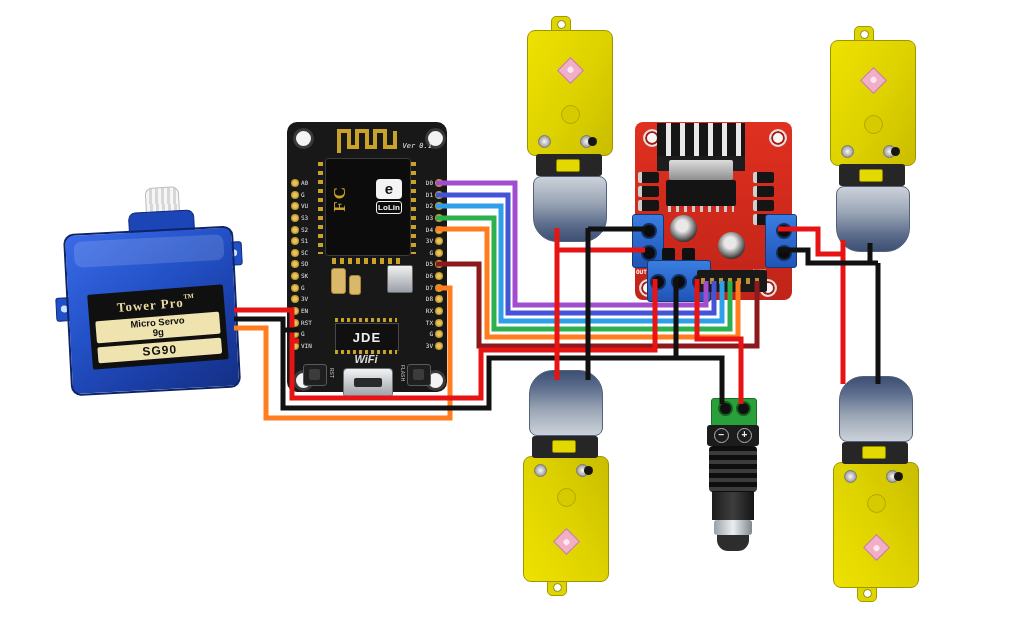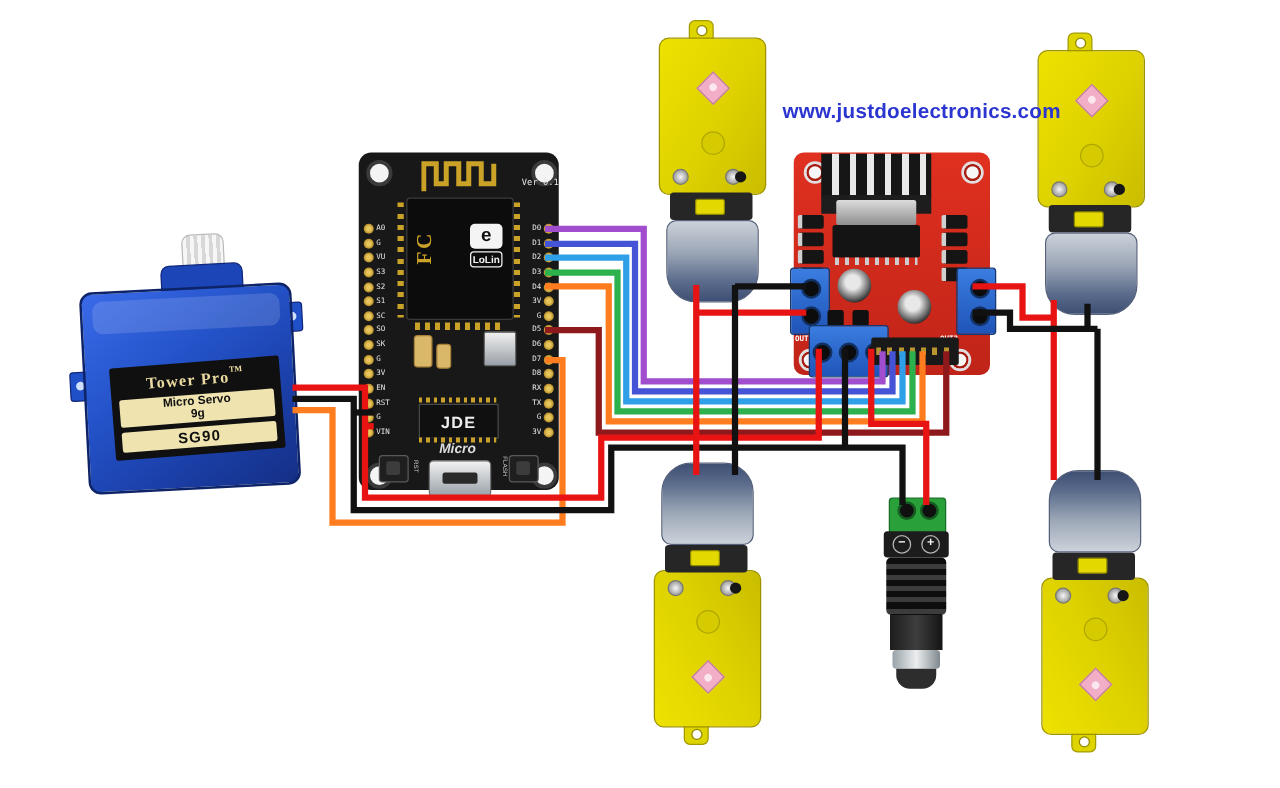--- a/index.html
+++ b/index.html
@@ -35,21 +35,21 @@
   .nm-shield{left:38px;top:36px;width:84px;height:96px;background:#0c0c0c;border:1px solid #3a3a3a;border-radius:3px;}
   .nm-fcc{left:4px;top:26px;color:#c9a227;font-weight:bold;font-size:17px;font-family:"Liberation Serif",serif;
           writing-mode:vertical-rl;transform:rotate(180deg);letter-spacing:2px;}
   .nm-elogo{left:50px;top:20px;width:26px;display:flex;flex-direction:column;gap:2px;}
   .nm-ebox{background:#f4f4f4;color:#111;text-align:center;font-weight:bold;font-size:15px;border-radius:4px;line-height:20px;height:20px;}
   .nm-wifibox{background:#0c0c0c;color:#f4f4f4;border:1px solid #f4f4f4;text-align:center;font-weight:bold;
               font-size:8px;border-radius:3px;line-height:11px;height:11px;}
   .nm-sidepads{width:5px;height:92px;background:repeating-linear-gradient(#c9a227 0 4px,#181818 4px 9px);}
   .nm-padrow{left:45px;top:136px;width:70px;height:6px;
              background:repeating-linear-gradient(90deg,#c9a227 0 4px,#181818 4px 8px);}
-  .nm-ver{right:0;top:20px;color:#e8e8e8;font-size:7px;font-family:"DejaVu Sans Mono",monospace;}
+  .nm-ver{right:15px;top:20px;color:#e8e8e8;font-size:7px;font-family:"DejaVu Sans Mono",monospace;font-style:italic;}
   .nm-cap1{left:44px;top:146px;width:13px;height:24px;background:#d9b86a;border:1px solid #a8813a;border-radius:3px;}
   .nm-cap2{left:62px;top:153px;width:10px;height:18px;background:#d9b86a;border:1px solid #a8813a;border-radius:3px;}
   .nm-reg{left:100px;top:143px;width:24px;height:26px;background:linear-gradient(#f0f0f0,#9aa0a8);border:1px solid #666;border-radius:2px;}
   .chip-pins{left:48px;width:62px;height:4px;background:repeating-linear-gradient(90deg,#c9a227 0 3px,#181818 3px 6px);}
   .nm-chip{left:48px;top:201px;width:62px;height:26px;background:#101010;border:1px solid #484848;
            color:#eee;font-weight:bold;font-size:13px;display:flex;align-items:center;justify-content:center;letter-spacing:1px;}
   .nm-lolin{left:48px;top:231px;width:62px;color:#ddd;font-style:italic;font-weight:bold;font-size:11px;text-align:center;}
   .nm-btn{width:22px;height:20px;background:#1f1f1f;border:1px solid #5a5a5a;border-radius:3px;}
   .nm-btn .nm-btncap{left:5px;top:4px;width:11px;height:11px;background:#3c3c3c;border-radius:2px;}
   .nm-btnlab{color:#ccc;font-size:5px;transform:rotate(90deg);}
@@ -133,21 +133,20 @@
       <polyline points="557,228 557,380" stroke="#e81313" stroke-width="5" fill="none" stroke-linejoin="miter"></polyline>
       <polyline points="645,229 588,229" stroke="#111111" stroke-width="5" fill="none" stroke-linejoin="miter"></polyline>
       <polyline points="588,228 588,380" stroke="#111111" stroke-width="5" fill="none" stroke-linejoin="miter"></polyline>
       <polyline points="778,229 818,229 818,254 843,254" stroke="#e81313" stroke-width="5" fill="none" stroke-linejoin="miter"></polyline>
       <polyline points="843,240 843,384" stroke="#e81313" stroke-width="5" fill="none" stroke-linejoin="miter"></polyline>
       <polyline points="778,250 808,250 808,263 878,263" stroke="#111111" stroke-width="5" fill="none" stroke-linejoin="miter"></polyline>
       <polyline points="870,243 870,263" stroke="#111111" stroke-width="5" fill="none" stroke-linejoin="miter"></polyline>
       <polyline points="878,263 878,384" stroke="#111111" stroke-width="5" fill="none" stroke-linejoin="miter"></polyline>
     </svg>
 
-  <div class="abs watermark" style="color: rgb(43, 53, 207);">www.justdoelectronics.com</div>
 
   <div class="abs servo">
     <div class="abs sv-shaft"></div>
     <div class="abs sv-top"></div>
     <div class="abs sv-ear sv-ear-l">
       <div class="abs sv-earhole"></div>
     </div>
     <div class="abs sv-ear sv-ear-r">
       <div class="abs sv-earhole"></div>
     </div>
@@ -182,21 +181,21 @@
         <div class="nm-wifibox">LoLin</div>
       </div>
     </div>
     <div class="abs nm-padrow"></div>
     <div class="abs nm-cap1"></div>
     <div class="abs nm-cap2"></div>
     <div class="abs nm-reg"></div>
     <div class="abs chip-pins" style="top:196px;"></div>
     <div class="abs nm-chip">JDE</div>
     <div class="abs chip-pins" style="top:228px;"></div>
-    <div class="abs nm-lolin">Micro</div>
+    <div class="abs nm-lolin">WiFi</div>
     <div class="abs nm-btn" style="left:16px;top:242px;">
       <div class="abs nm-btncap"></div>
     </div>
     <div class="abs nm-btnlab" style="left:40px;top:248px;">RST</div>
     <div class="abs nm-btn" style="left:120px;top:242px;">
       <div class="abs nm-btncap"></div>
     </div>
     <div class="abs nm-btnlab" style="left:108px;top:248px;">FLASH</div>
     <div class="abs nm-usb">
       <div class="abs nm-usbslot"></div>

